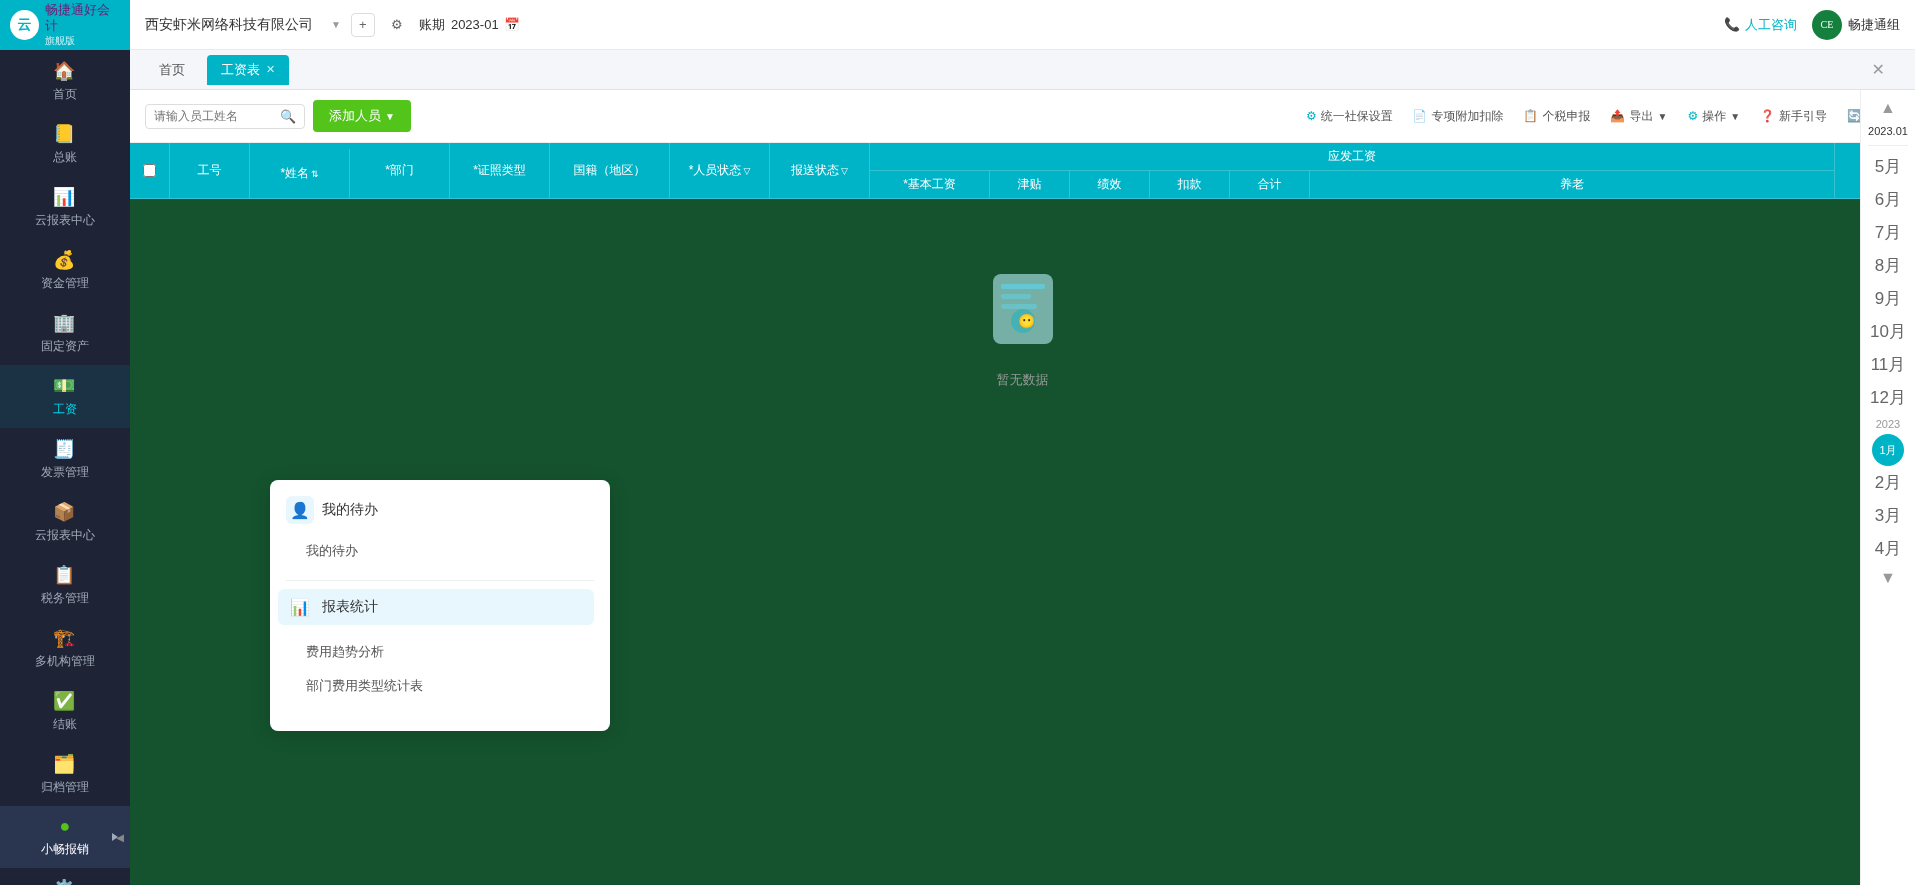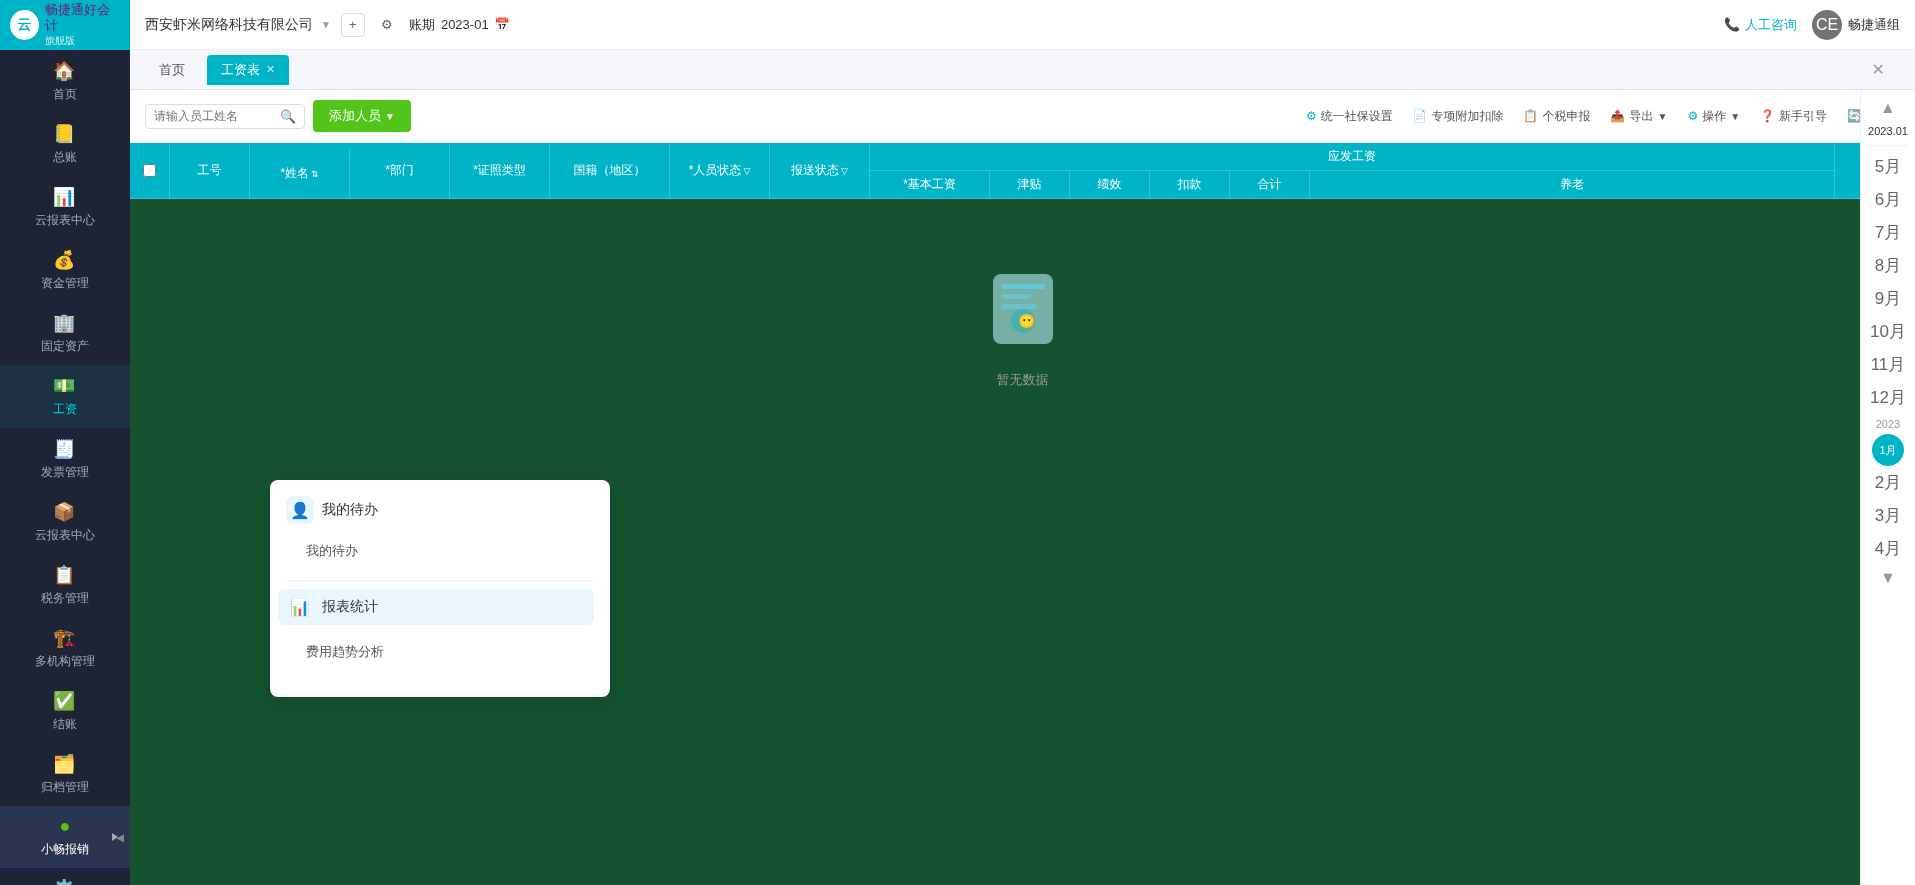--- a/index.html
+++ b/index.html
@@ -57,39 +57,39 @@
     
     .topbar {
       height: 50px;
       background: white;
       display: flex;
       align-items: center;
       padding: 0 15px;
       border-bottom: 1px solid #e8eaed;
       gap: 10px;
     }
-    .company-name { font-size: 14px; color: #333; display: flex; align-items: center; gap: 8px; }
+    .company-name { font-size: 14px; color: #333; display: flex; align-items: center; gap: 18px; }
     .company-name .chevron { color: #999; font-size: 10px; }
     .topbar-add-btn {
       width: 24px; height: 24px;
       border: 1px solid #ddd;
       border-radius: 4px;
       display: flex; align-items: center; justify-content: center;
       color: #666; cursor: pointer;
     }
     .topbar-settings {
       width: 24px; height: 24px;
       display: flex; align-items: center; justify-content: center;
       color: #666; cursor: pointer;
     }
     .topbar-period { font-size: 13px; color: #333; display: flex; align-items: center; gap: 6px; }
     .topbar-right { margin-left: auto; display: flex; align-items: center; gap: 15px; }
     .topbar-service { color: #00b4c8; font-size: 13px; cursor: pointer; display: flex; align-items: center; gap: 4px; }
     .topbar-user { display: flex; align-items: center; gap: 6px; cursor: pointer; }
-    .user-avatar { width: 30px; height: 30px; border-radius: 50%; background: #737373; display: flex; align-items: center; justify-content: center; color: white; font-size: 16px; }
+    .user-avatar { width: 30px; height: 30px; border-radius: 50%; background: #15803d; display: flex; align-items: center; justify-content: center; color: white; font-size: 10px; font-family: Liberation Serif, serif; }
     .user-name { font-size: 13px; color: #333; }
 
     
     .tabbar {
       height: 40px;
       background: #f5f6fa;
       display: flex;
       align-items: center;
       padding: 0 15px;
       border-bottom: 1px solid #e0e2e8;
@@ -505,20 +505,23 @@
       <div class="popup-divider"></div>
 
       <div class="popup-section">
         <div class="popup-section-header highlighted">
           <div class="popup-section-icon green">📊</div>
           <span class="popup-section-title">报表统计</span>
         </div>
         <div class="popup-item">
           <span>费用趋势分析</span>
         </div>
+        <div class="popup-item">
+          <span>部门费用类型统计表</span>
+        </div>
       </div>
     </div>
 
     <div class="month-sidebar">
       <div class="month-nav">▲</div>
       <div class="date-label">2023.01</div>
       <div class="month-separator"></div>
       <div class="month-item">
         <span>5月</span>
       </div>

